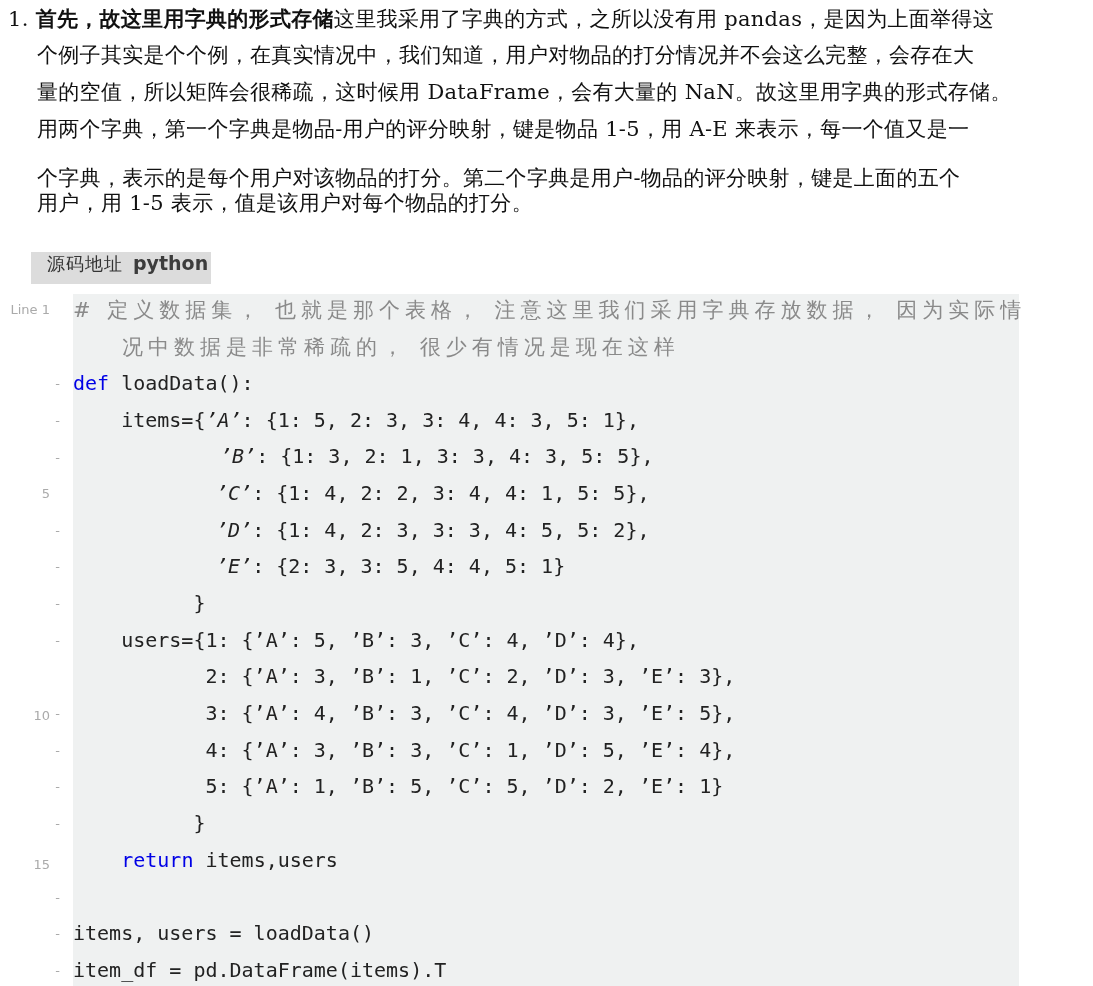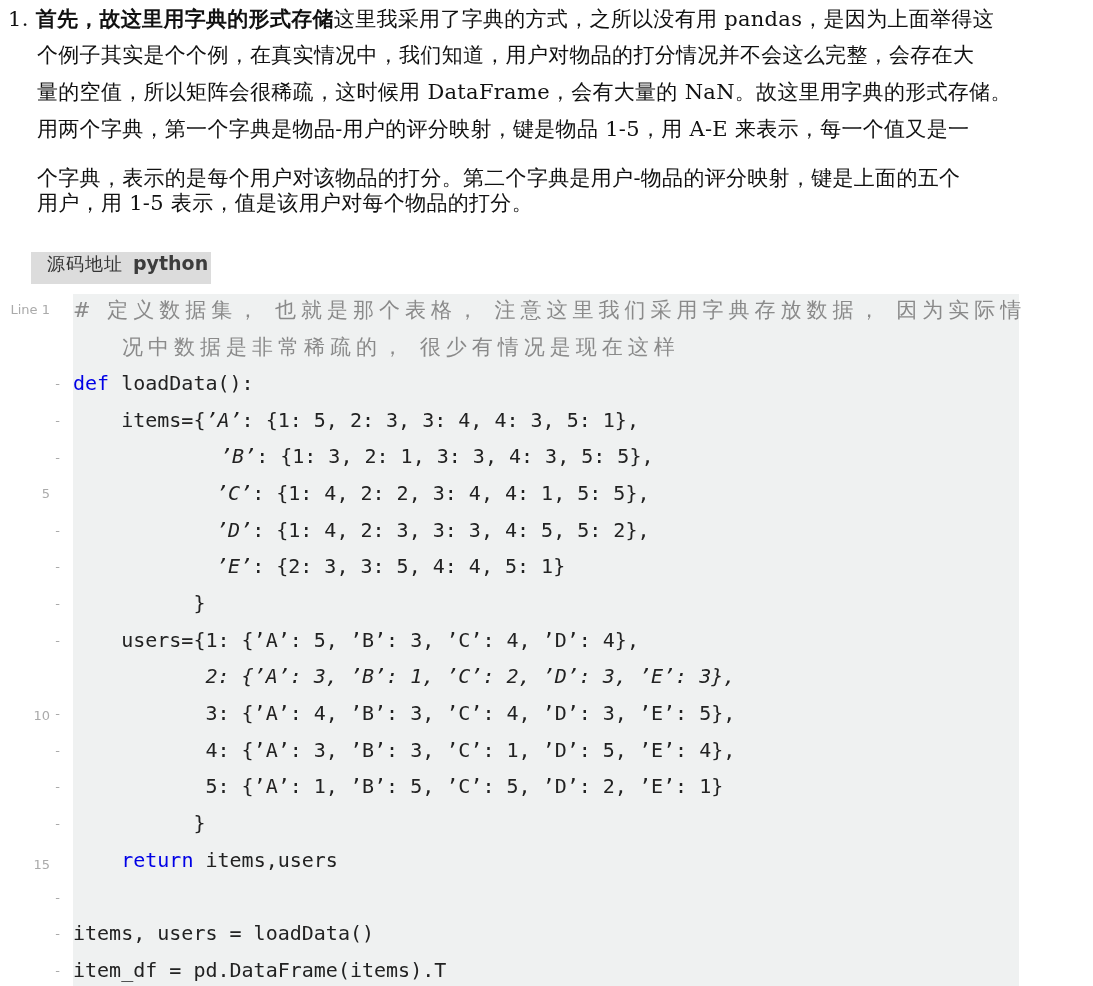--- a/index.html
+++ b/index.html
@@ -92,21 +92,21 @@
 <div class="comment" style="top:333px;left:122px;">况中数据是非常稀疏的， 很少有情况是现在这样</div>
 
 <div class="code-line" style="top:371px;"><span class="kw">def</span><span> loadData():</span></div>
 <div class="code-line" style="top:408px;"><span>    items={</span><span class="str">’A’</span><span>: {1: 5, 2: 3, 3: 4, 4: 3, 5: 1},</span></div>
 <div class="code-line" style="top:444px;left:220px;"><span class="str">’B’</span><span>: {1: 3, 2: 1, 3: 3, 4: 3, 5: 5},</span></div>
 <div class="code-line" style="top:481px;left:216px;"><span class="str">’C’</span><span>: {1: 4, 2: 2, 3: 4, 4: 1, 5: 5},</span></div>
 <div class="code-line" style="top:518px;left:216px;"><span class="str">’D’</span><span>: {1: 4, 2: 3, 3: 3, 4: 5, 5: 2},</span></div>
 <div class="code-line" style="top:554px;left:216px;"><span class="str">’E’</span><span>: {2: 3, 3: 5, 4: 4, 5: 1}</span></div>
 <div class="code-line" style="top:591px;">          }</div>
 <div class="code-line" style="top:628px;">    users={1: {’A’: 5, ’B’: 3, ’C’: 4, ’D’: 4},</div>
-<div class="code-line" style="top:664px;font-style:italic;">           2: {’A’: 3, ’B’: 1, ’C’: 2, ’D’: 3, ’E’: 3},</div>
+<div class="code-line" style="top:664px;">           2: {’A’: 3, ’B’: 1, ’C’: 2, ’D’: 3, ’E’: 3},</div>
 <div class="code-line" style="top:701px;">           3: {’A’: 4, ’B’: 3, ’C’: 4, ’D’: 3, ’E’: 5},</div>
 <div class="code-line" style="top:738px;">           4: {’A’: 3, ’B’: 3, ’C’: 1, ’D’: 5, ’E’: 4},</div>
 <div class="code-line" style="top:774px;">           5: {’A’: 1, ’B’: 5, ’C’: 5, ’D’: 2, ’E’: 1}</div>
 <div class="code-line" style="top:811px;">          }</div>
 <div class="code-line" style="top:848px;"><span>    </span><span class="kw">return</span><span> items,users</span></div>
 <div class="code-line" style="top:884px;"></div>
 <div class="code-line" style="top:921px;">items, users = loadData()</div>
 <div class="code-line" style="top:958px;">item_df = pd.DataFrame(items).T</div>
 
 </body></html>

